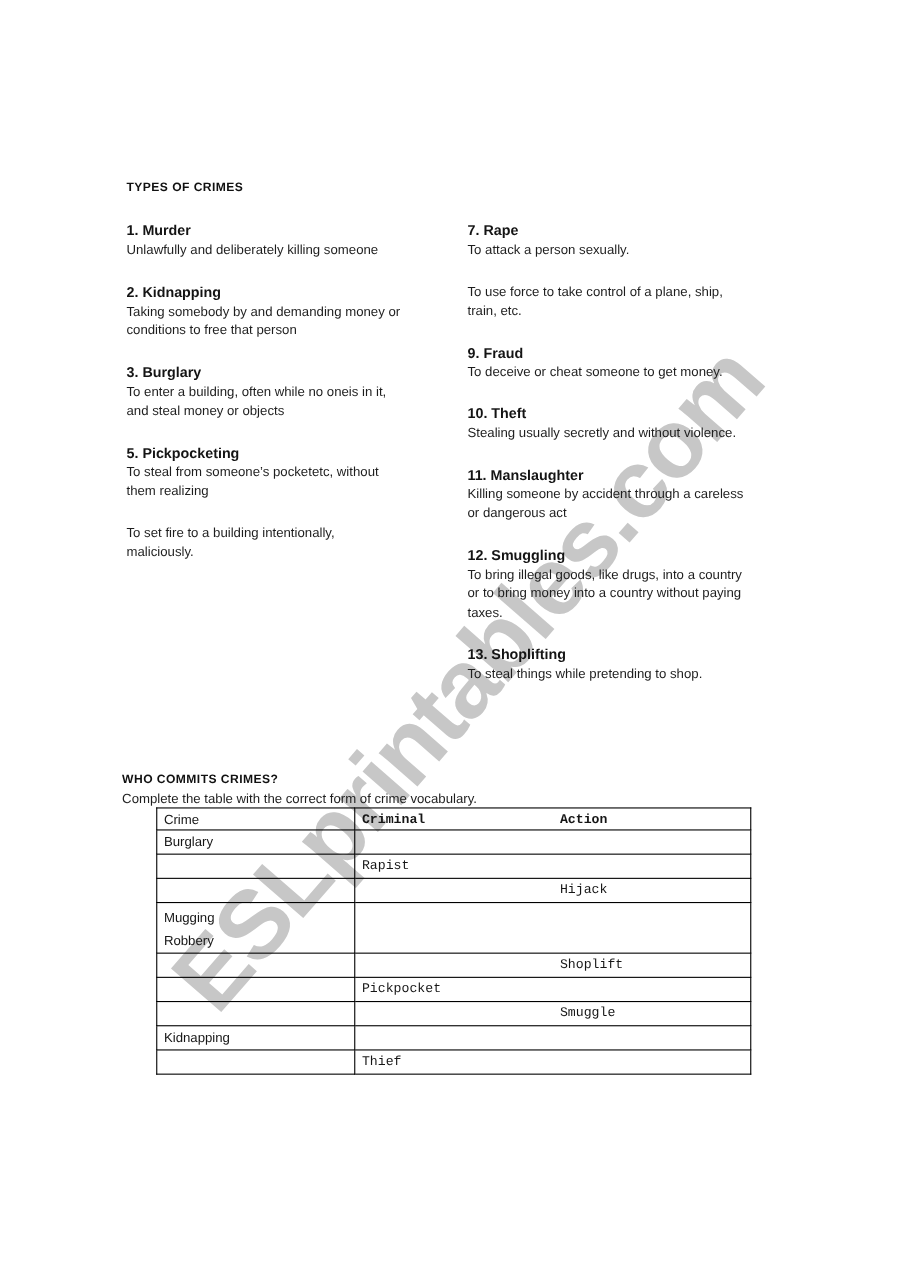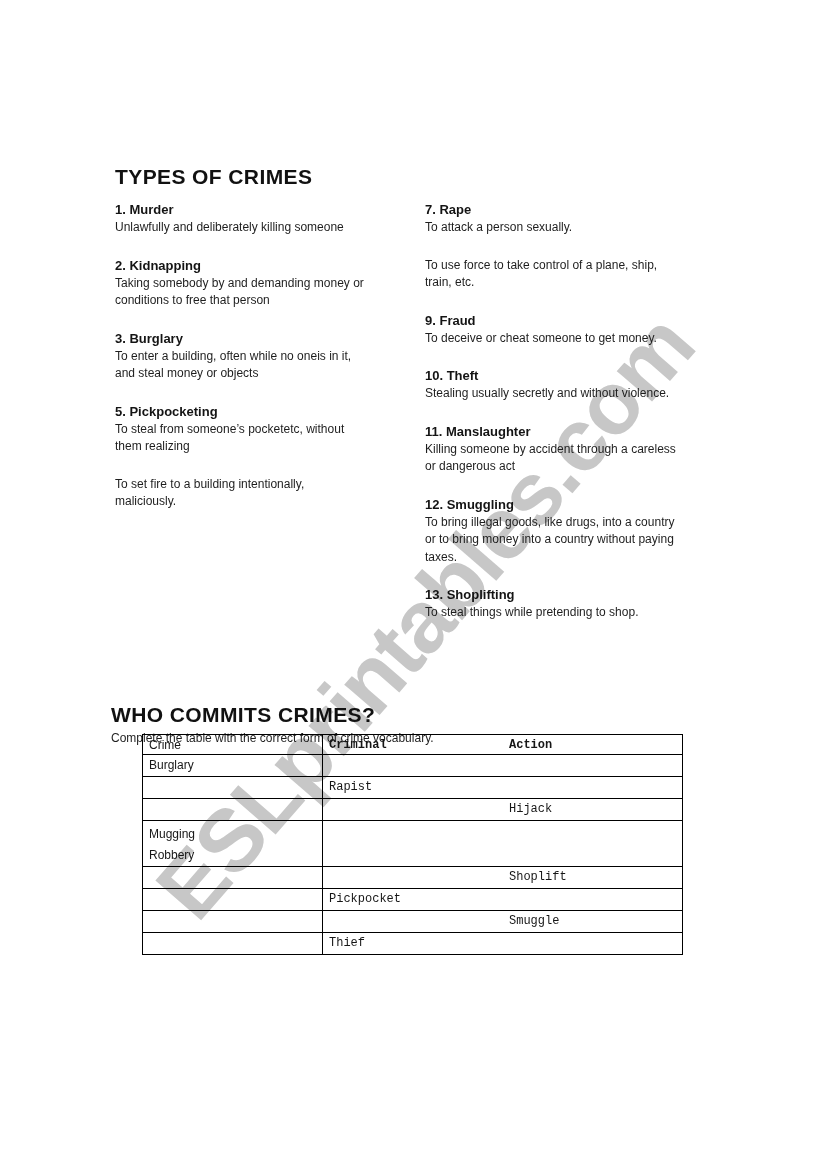--- a/index.html
+++ b/index.html
@@ -28,21 +28,21 @@
     letter-spacing: -2px;
     color: #c7c7c7;
     white-space: nowrap;
     z-index: 0;
     user-select: none;
   }
   
   .layer { position: absolute; z-index: 1; }
 
   .section-heading {
-    font-size: 21px;
+    font-size: 11px;
     font-weight: bold;
     letter-spacing: 0.4px;
     color: #111;
   }
   #types-heading { left: 115px; top: 165px; }
 
   #col-left  { left: 115px; top: 201px; width: 305px; }
   #col-right { left: 425px; top: 201px; width: 305px; }
 
   .crime-item { margin: 0 0 20px 0; }
@@ -234,20 +234,27 @@
         </td>
       </tr>
       <tr class="r">
         <td class="cell-crime"></td>
         <td class="cell-rest">
           <span class="criminal-slot"></span>
           <span class="action-slot">Smuggle</span>
         </td>
       </tr>
       <tr class="r">
+        <td class="cell-crime">Kidnapping</td>
+        <td class="cell-rest">
+          <span class="criminal-slot"></span>
+          <span class="action-slot"></span>
+        </td>
+      </tr>
+      <tr class="r">
         <td class="cell-crime"></td>
         <td class="cell-rest">
           <span class="criminal-slot">Thief</span>
           <span class="action-slot"></span>
         </td>
       </tr>
     </tbody>
       </table>
   </div>
 

